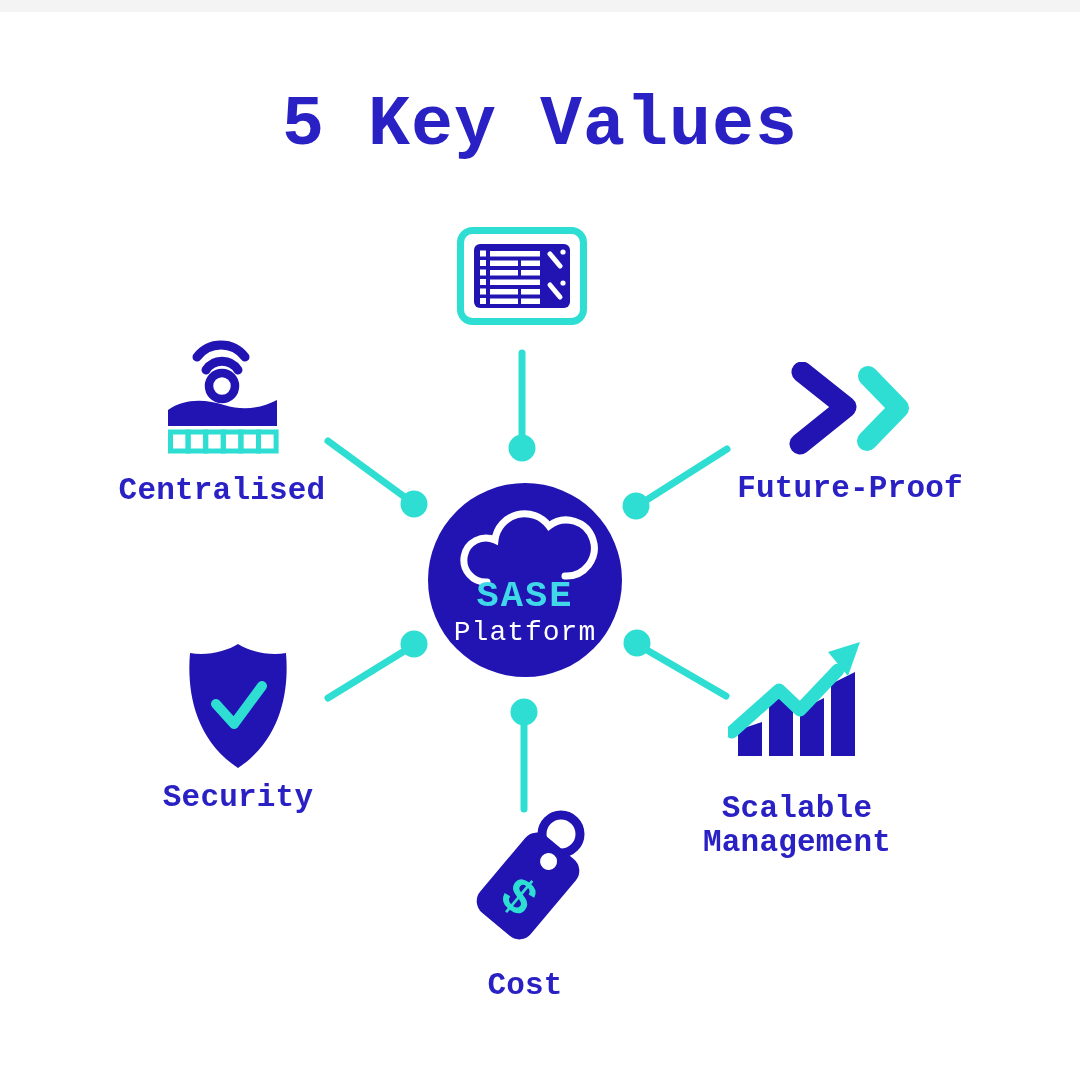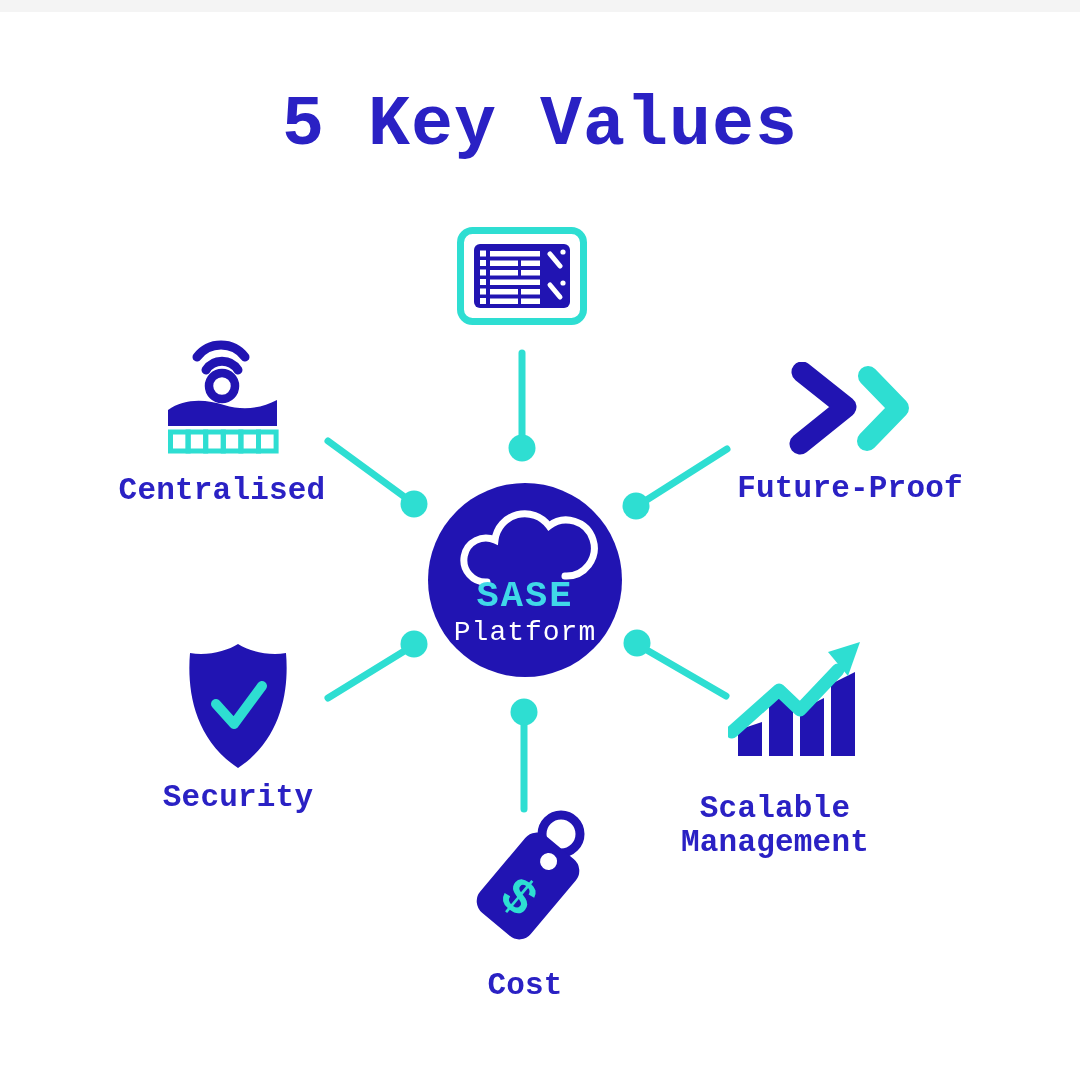--- a/index.html
+++ b/index.html
@@ -153,21 +153,21 @@
   <svg class="abs" style="left:728px;top:618px" width="138" height="132" viewBox="0 0 138 132">
     <g class="f-blue">
       <polygon points="10,126 10,100 34,92 34,126"></polygon>
       <polygon points="41,126 41,76 53,64 65,76 65,126"></polygon>
       <polygon points="72,126 72,80 96,68 96,126"></polygon>
       <polygon points="103,126 103,54 127,42 127,126"></polygon>
     </g>
     <path class="s-teal" stroke-width="13" stroke-linecap="round" stroke-linejoin="round" d="M 4,102 L 51,60 L 72,80 L 110,40"></path>
     <polygon class="f-teal" points="100,22 132,12 120,46"></polygon>
   </svg>
-  <div class="node-label" style="left:625px;top:780px">
+  <div class="node-label" style="left:647px;top:780px">
     <span>Scalable</span>
     <span>Management</span>
   </div>
 
   <svg class="abs" style="left:462px;top:786px" width="150" height="165" viewBox="0 0 150 165">
     <circle class="s-blue" stroke-width="9" cx="99" cy="36" r="19"></circle>
     <g transform="rotate(40 66 88)">
       <rect class="f-blue" x="33" y="38" width="66" height="100" rx="15"></rect>
       <circle class="f-white" cx="66" cy="56" r="8.5"></circle>
       <text class="tag-dollar" x="66" y="118" text-anchor="middle">$</text>

